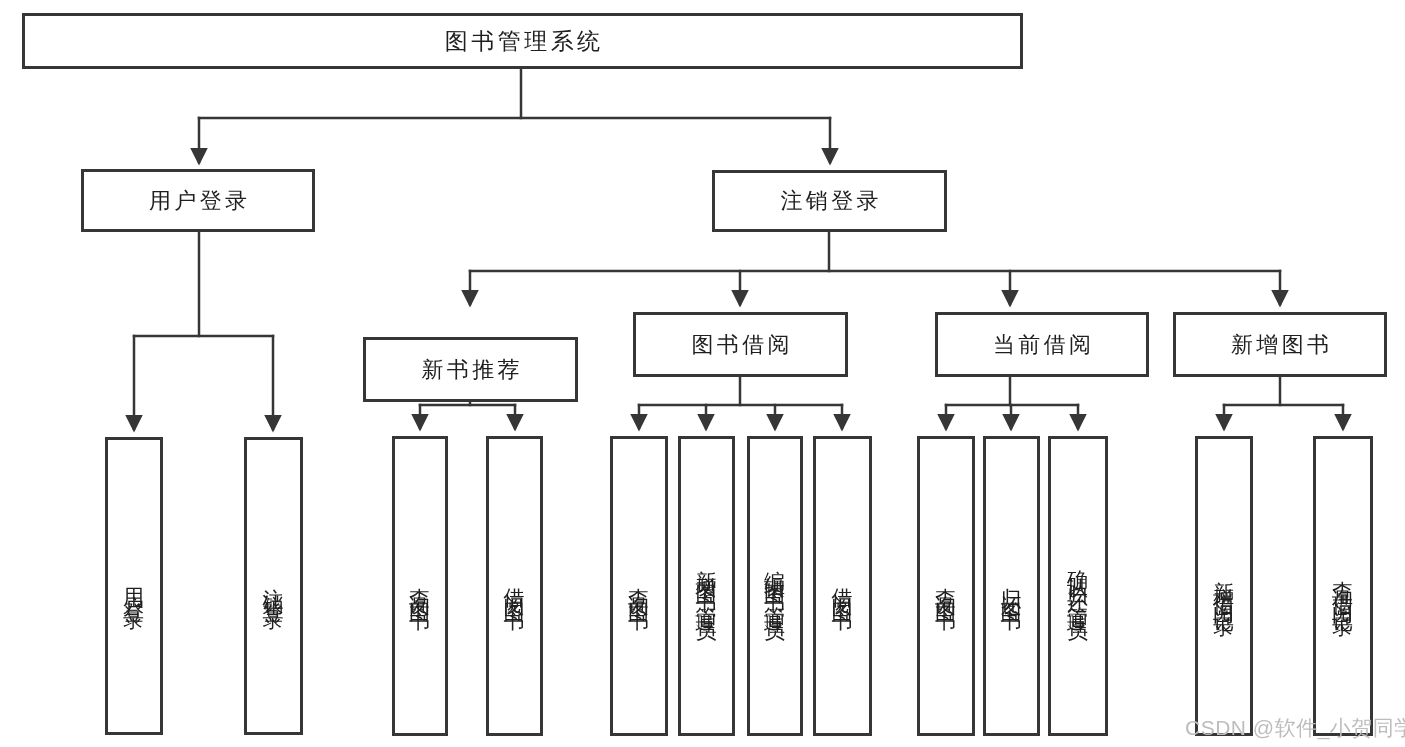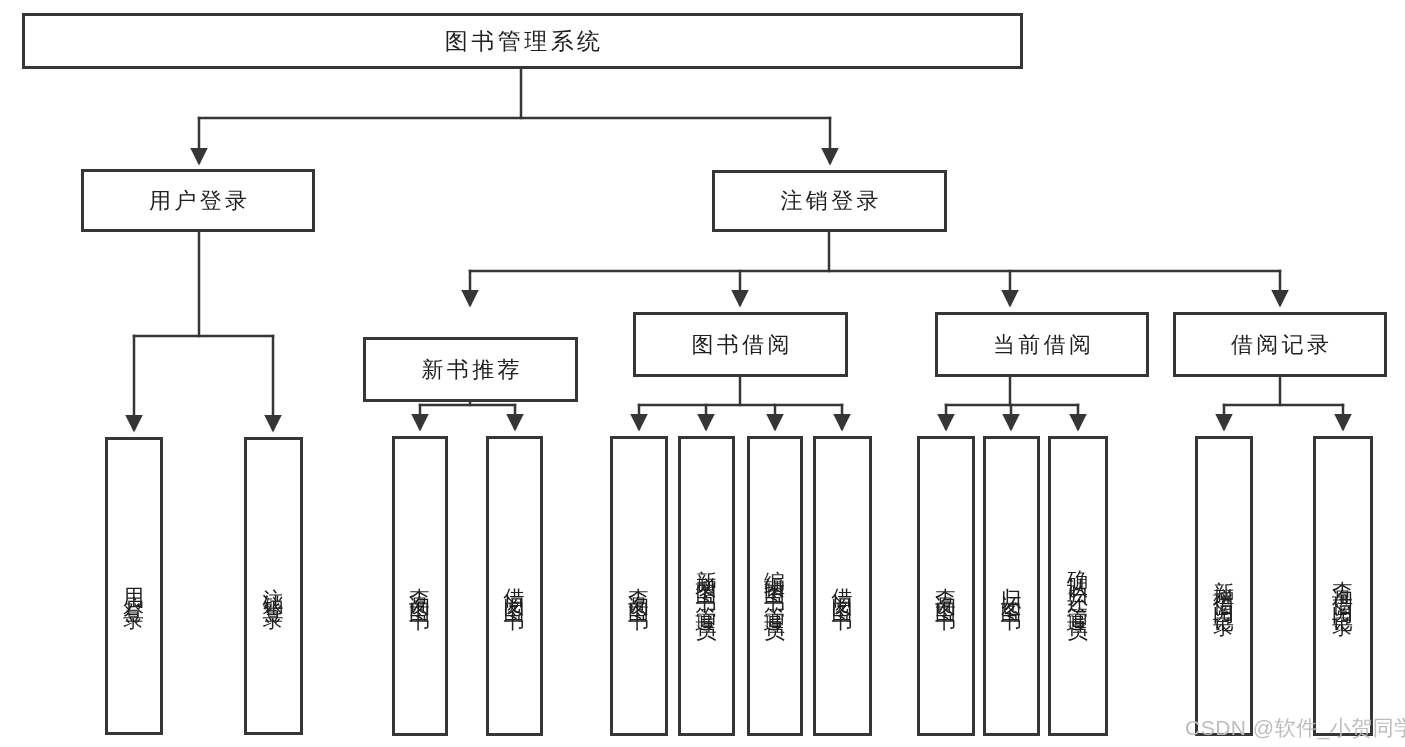--- a/index.html
+++ b/index.html
@@ -88,21 +88,21 @@
   </svg>
 
   <div class="hbox root-box" style="left:22px;top:13px;width:1001px;height:56px;">图书管理系统</div>
 
   <div class="hbox" style="left:81px;top:169px;width:234px;height:63px;">用户登录</div>
   <div class="hbox" style="left:712px;top:170px;width:235px;height:62px;">注销登录</div>
 
   <div class="hbox" style="left:363px;top:312px;width:215px;height:65px;margin-top:25px;">新书推荐</div>
   <div class="hbox" style="left:633px;top:312px;width:215px;height:65px;">图书借阅</div>
   <div class="hbox" style="left:903px;top:312px;width:214px;height:65px;margin-left:32px;">当前借阅</div>
-  <div class="hbox" style="left:1173px;top:312px;width:214px;height:65px;">借阅记录</div>
+  <div class="hbox" style="left:1173px;top:312px;width:214px;height:65px;">新增图书</div>
 
   <div class="vbox" style="left:105px;top:437px;width:58px;height:298px;">用户登录</div>
   <div class="vbox" style="left:244px;top:437px;width:59px;height:298px;">注销登录</div>
 
   <div class="vbox" style="left:392px;top:436px;width:56px;height:300px;">查询图书</div>
   <div class="vbox" style="left:486px;top:436px;width:57px;height:300px;">借阅图书</div>
 
   <div class="vbox" style="left:610px;top:436px;width:58px;height:300px;">查询图书</div>
   <div class="vbox" style="left:678px;top:436px;width:57px;height:300px;">新增图书（管理员）</div>
   <div class="vbox" style="left:747px;top:436px;width:56px;height:300px;">编辑图书（管理员）</div>

